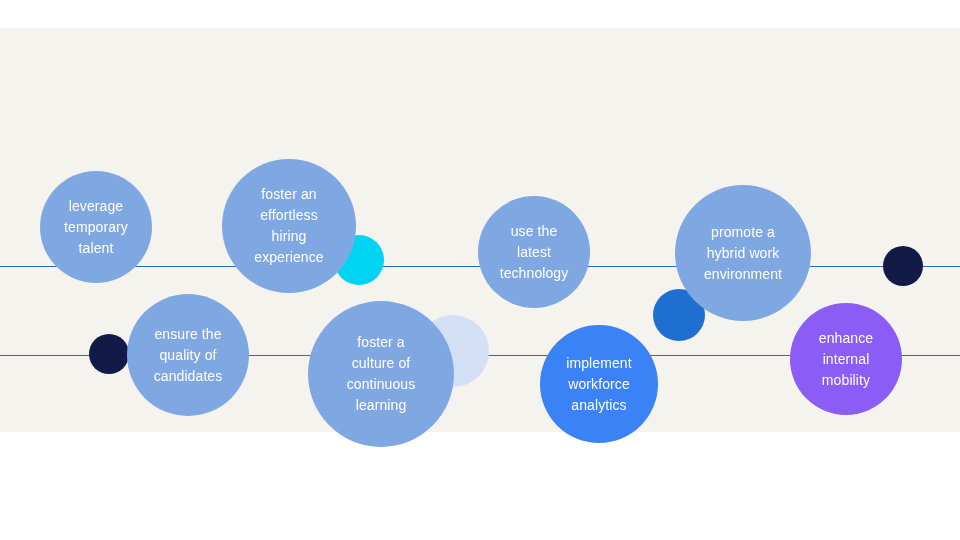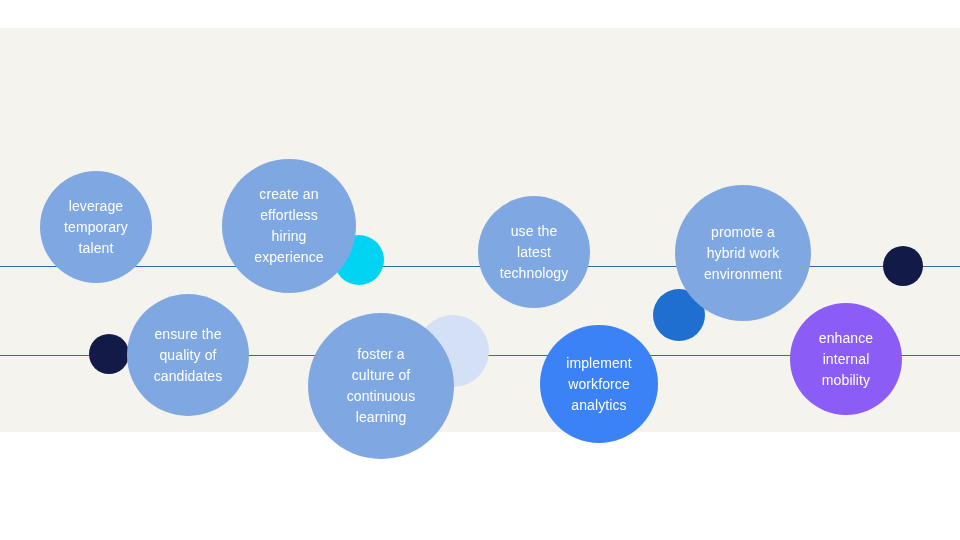--- a/index.html
+++ b/index.html
@@ -71,41 +71,41 @@
       <div class="accent-dot" style="left: 89px; top: 306px; width: 40px; height: 40px; background: rgb(18, 26, 71);"></div>
       <div class="accent-dot" style="left: 417px; top: 287px; width: 72px; height: 72px; background: rgb(211, 224, 245);"></div>
     </div>
   <div id="bubbles-layer">
       <div class="bubble" style="left: 40px; top: 143px; width: 112px; height: 112px; background: rgb(127, 168, 226);">
         <span class="bubble-label">leverage
 temporary
 talent</span>
       </div>
       <div class="bubble" style="left: 222px; top: 131px; width: 134px; height: 134px; background: rgb(127, 168, 226);">
-        <span class="bubble-label">create an
+        <span class="bubble-label">foster an
 effortless
 hiring
 experience</span>
       </div>
       <div class="bubble" style="left: 478px; top: 168px; width: 112px; height: 112px; background: rgb(127, 168, 226);">
         <span class="bubble-label">use the
 latest
 technology</span>
       </div>
       <div class="bubble" style="left: 675px; top: 157px; width: 136px; height: 136px; background: rgb(127, 168, 226);">
         <span class="bubble-label">promote a
 hybrid work
 environment</span>
       </div>
       <div class="bubble" style="left: 127px; top: 266px; width: 122px; height: 122px; background: rgb(127, 168, 226);">
         <span class="bubble-label">ensure the
 quality of
 candidates</span>
       </div>
-      <div class="bubble" style="left: 308px; top: 285px; width: 146px; height: 146px; background: rgb(127, 168, 226); justify-content: center;">
+      <div class="bubble" style="left: 308px; top: 273px; width: 146px; height: 146px; background: rgb(127, 168, 226); justify-content: center;">
         <span class="bubble-label">foster a
 culture of
 continuous
 learning</span>
       </div>
       <div class="bubble" style="left: 540px; top: 297px; width: 118px; height: 118px; background: #3b82f6;">
         <span class="bubble-label">implement
 workforce
 analytics</span>
       </div>

